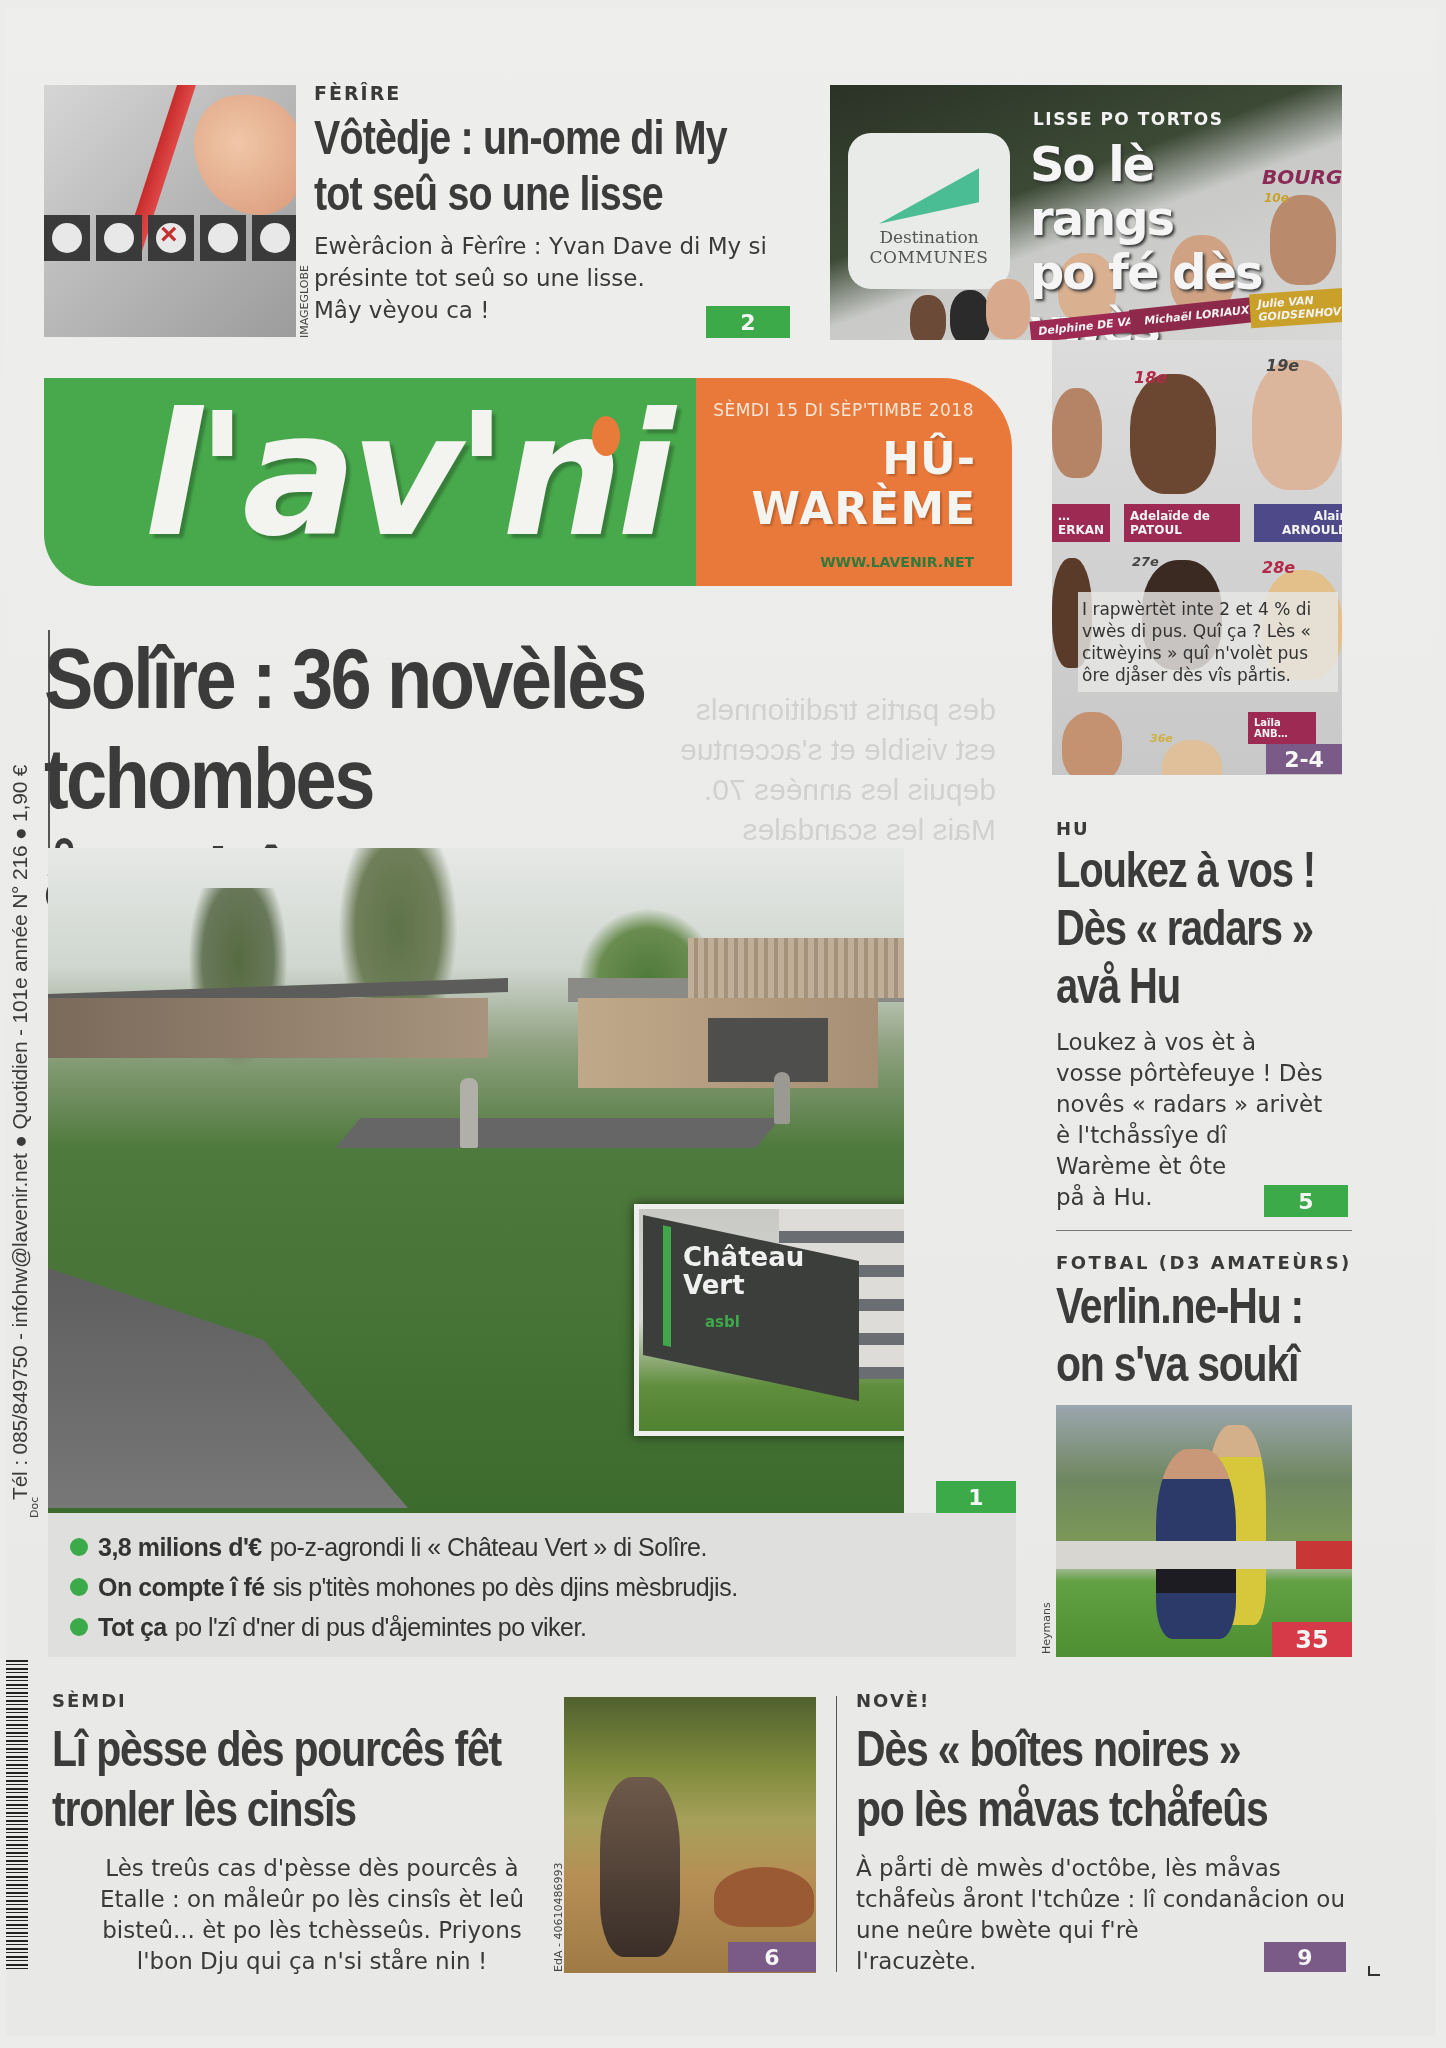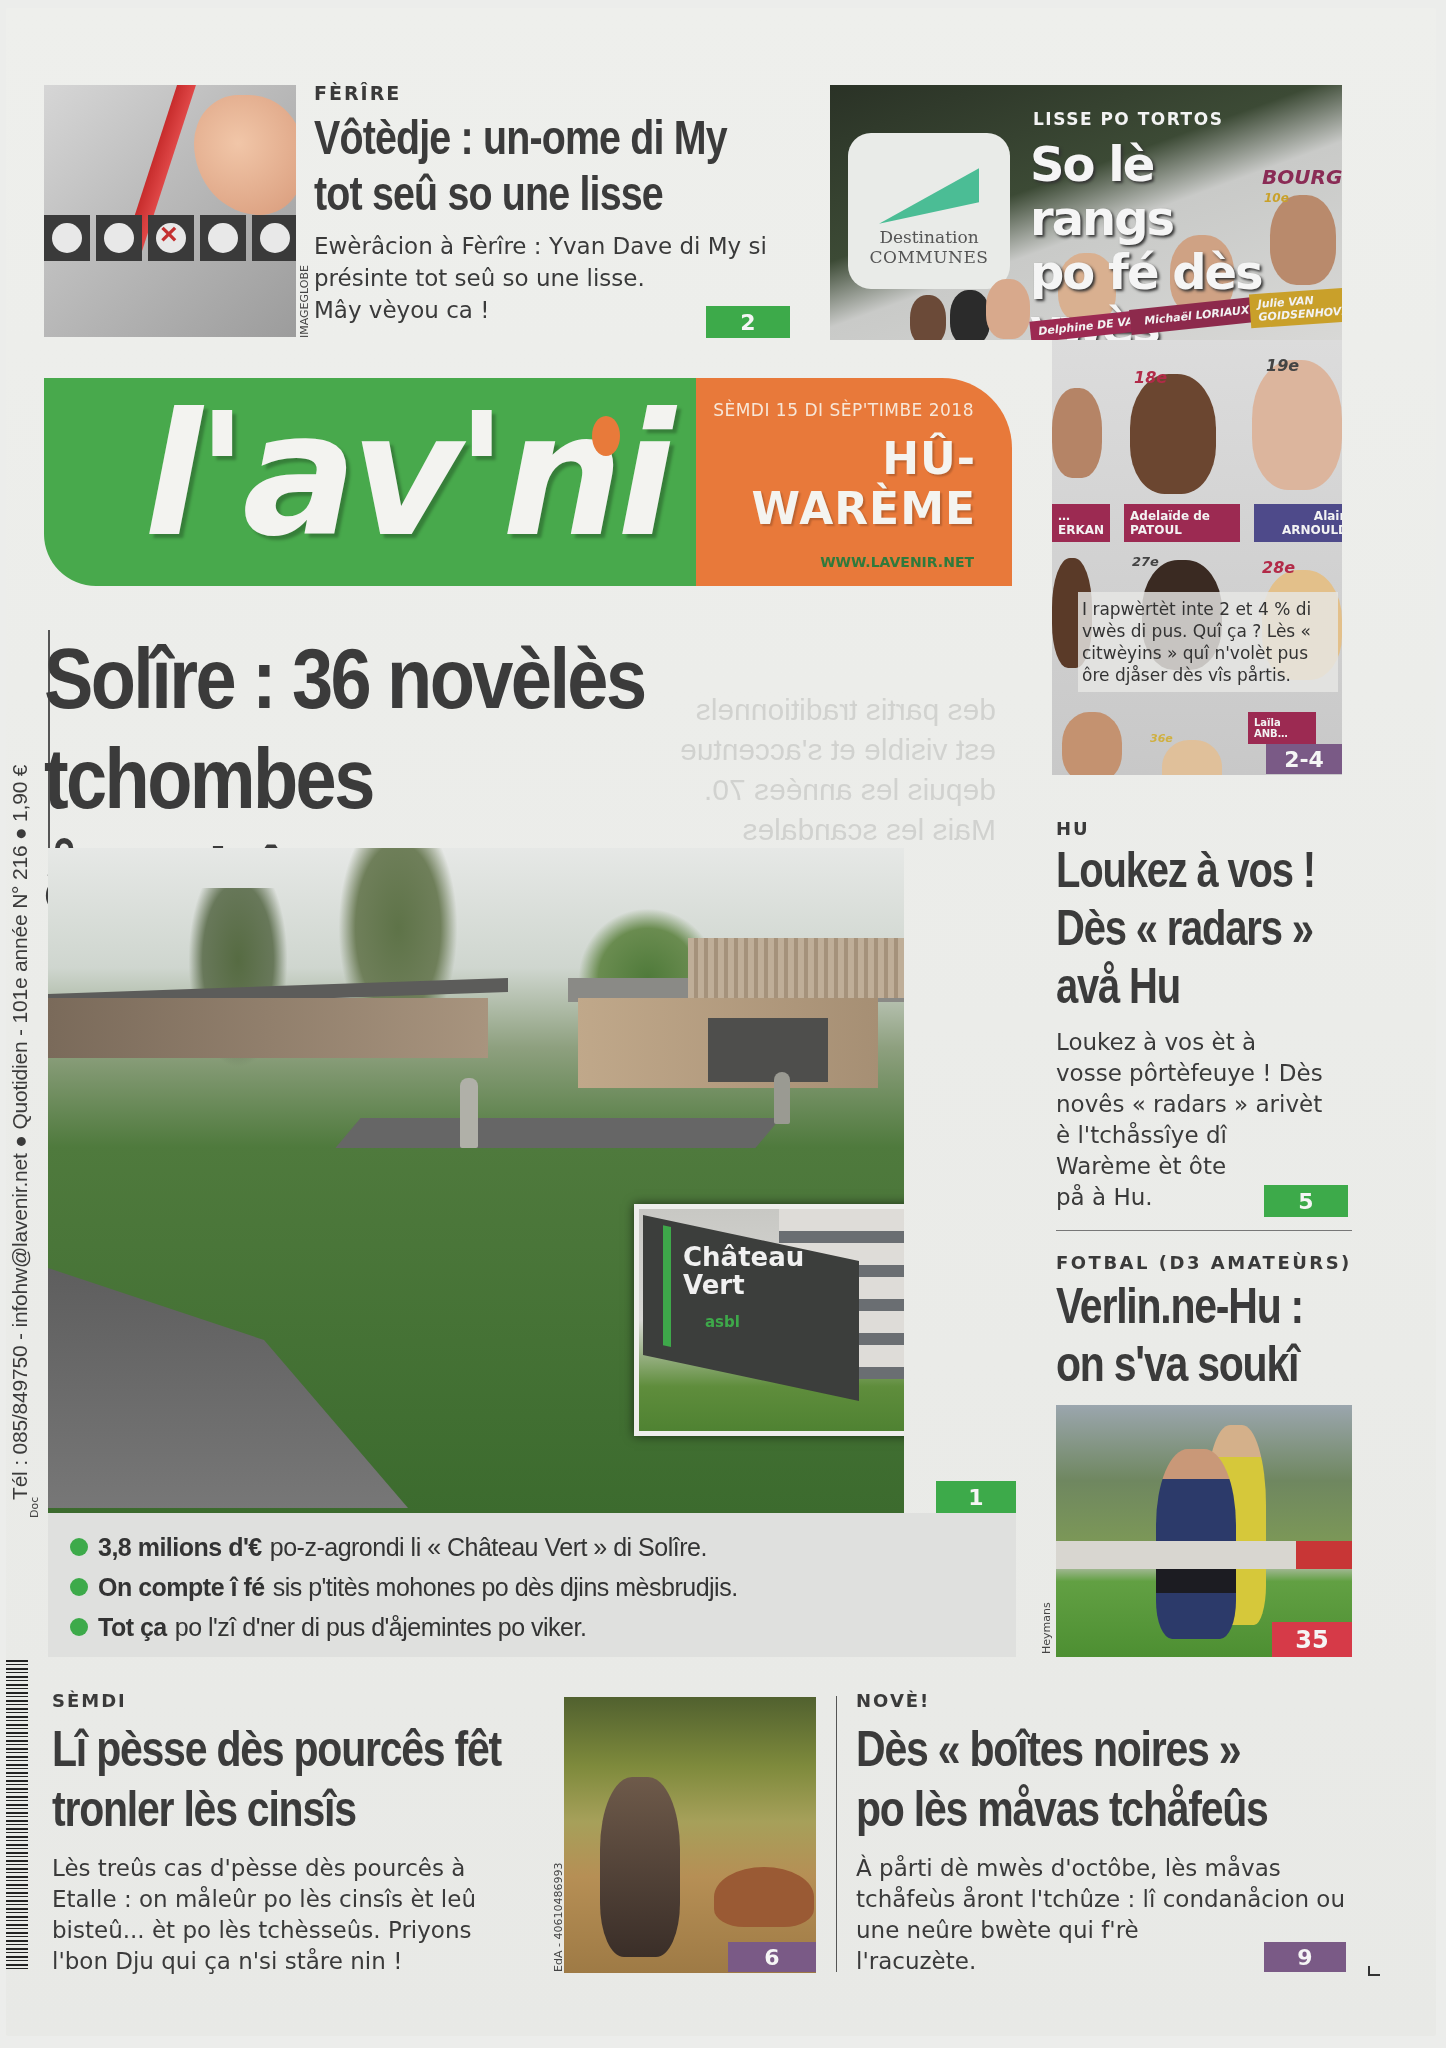--- a/index.html
+++ b/index.html
@@ -347,21 +347,21 @@
 </div>
 <div class="credit" style="left:1040px; top:1654px;">Heymans</div>
 <div class="pgbadge red" style="left:1272px; top:1622px; width:80px; height:35px; font-size:24px;">35</div>
 
 <a class="abs" style="left:52px; top:1690px; width:500px; text-decoration:none;">
   <div class="kicker" style="font-size:18px;">SÈMDI</div>
   <div class="r-head" style="font-size:50px; line-height:60px; transform:scaleX(0.82); transform-origin:left top; width:620px; margin-top:8px;">
     <div>Lî pèsse dès pourcês fêt</div>
     <div>tronler lès cinsîs</div>
   </div>
-  <div class="body-text" style="font-size:23px; line-height:31px; margin-top:14px; width:520px;">
+  <div class="body-text" style="font-size:23px; line-height:31px; margin-top:14px; width:520px;text-align:center;">
     <div>Lès treûs cas d'pèsse dès pourcês à</div>
     <div>Etalle : on måleûr po lès cinsîs èt leû</div>
     <div>bisteû... èt po lès tchèsseûs. Priyons</div>
     <div>l'bon Dju qui ça n'si ståre nin !</div>
   </div>
 </a>
 <div class="credit" style="left:552px; top:1972px;">EdA - 40610486993</div>
 <div class="abs boar-photo">
   <div style="position:absolute; left:36px; top:80px; width:80px; height:180px; border-radius:40% 40% 30% 30%; background:linear-gradient(180deg,#6e5a4a,#3a2e28);"></div>
   <div style="position:absolute; left:150px; top:170px; width:100px; height:60px; border-radius:50% 50% 30% 30%; background:#9a5a34;"></div>

